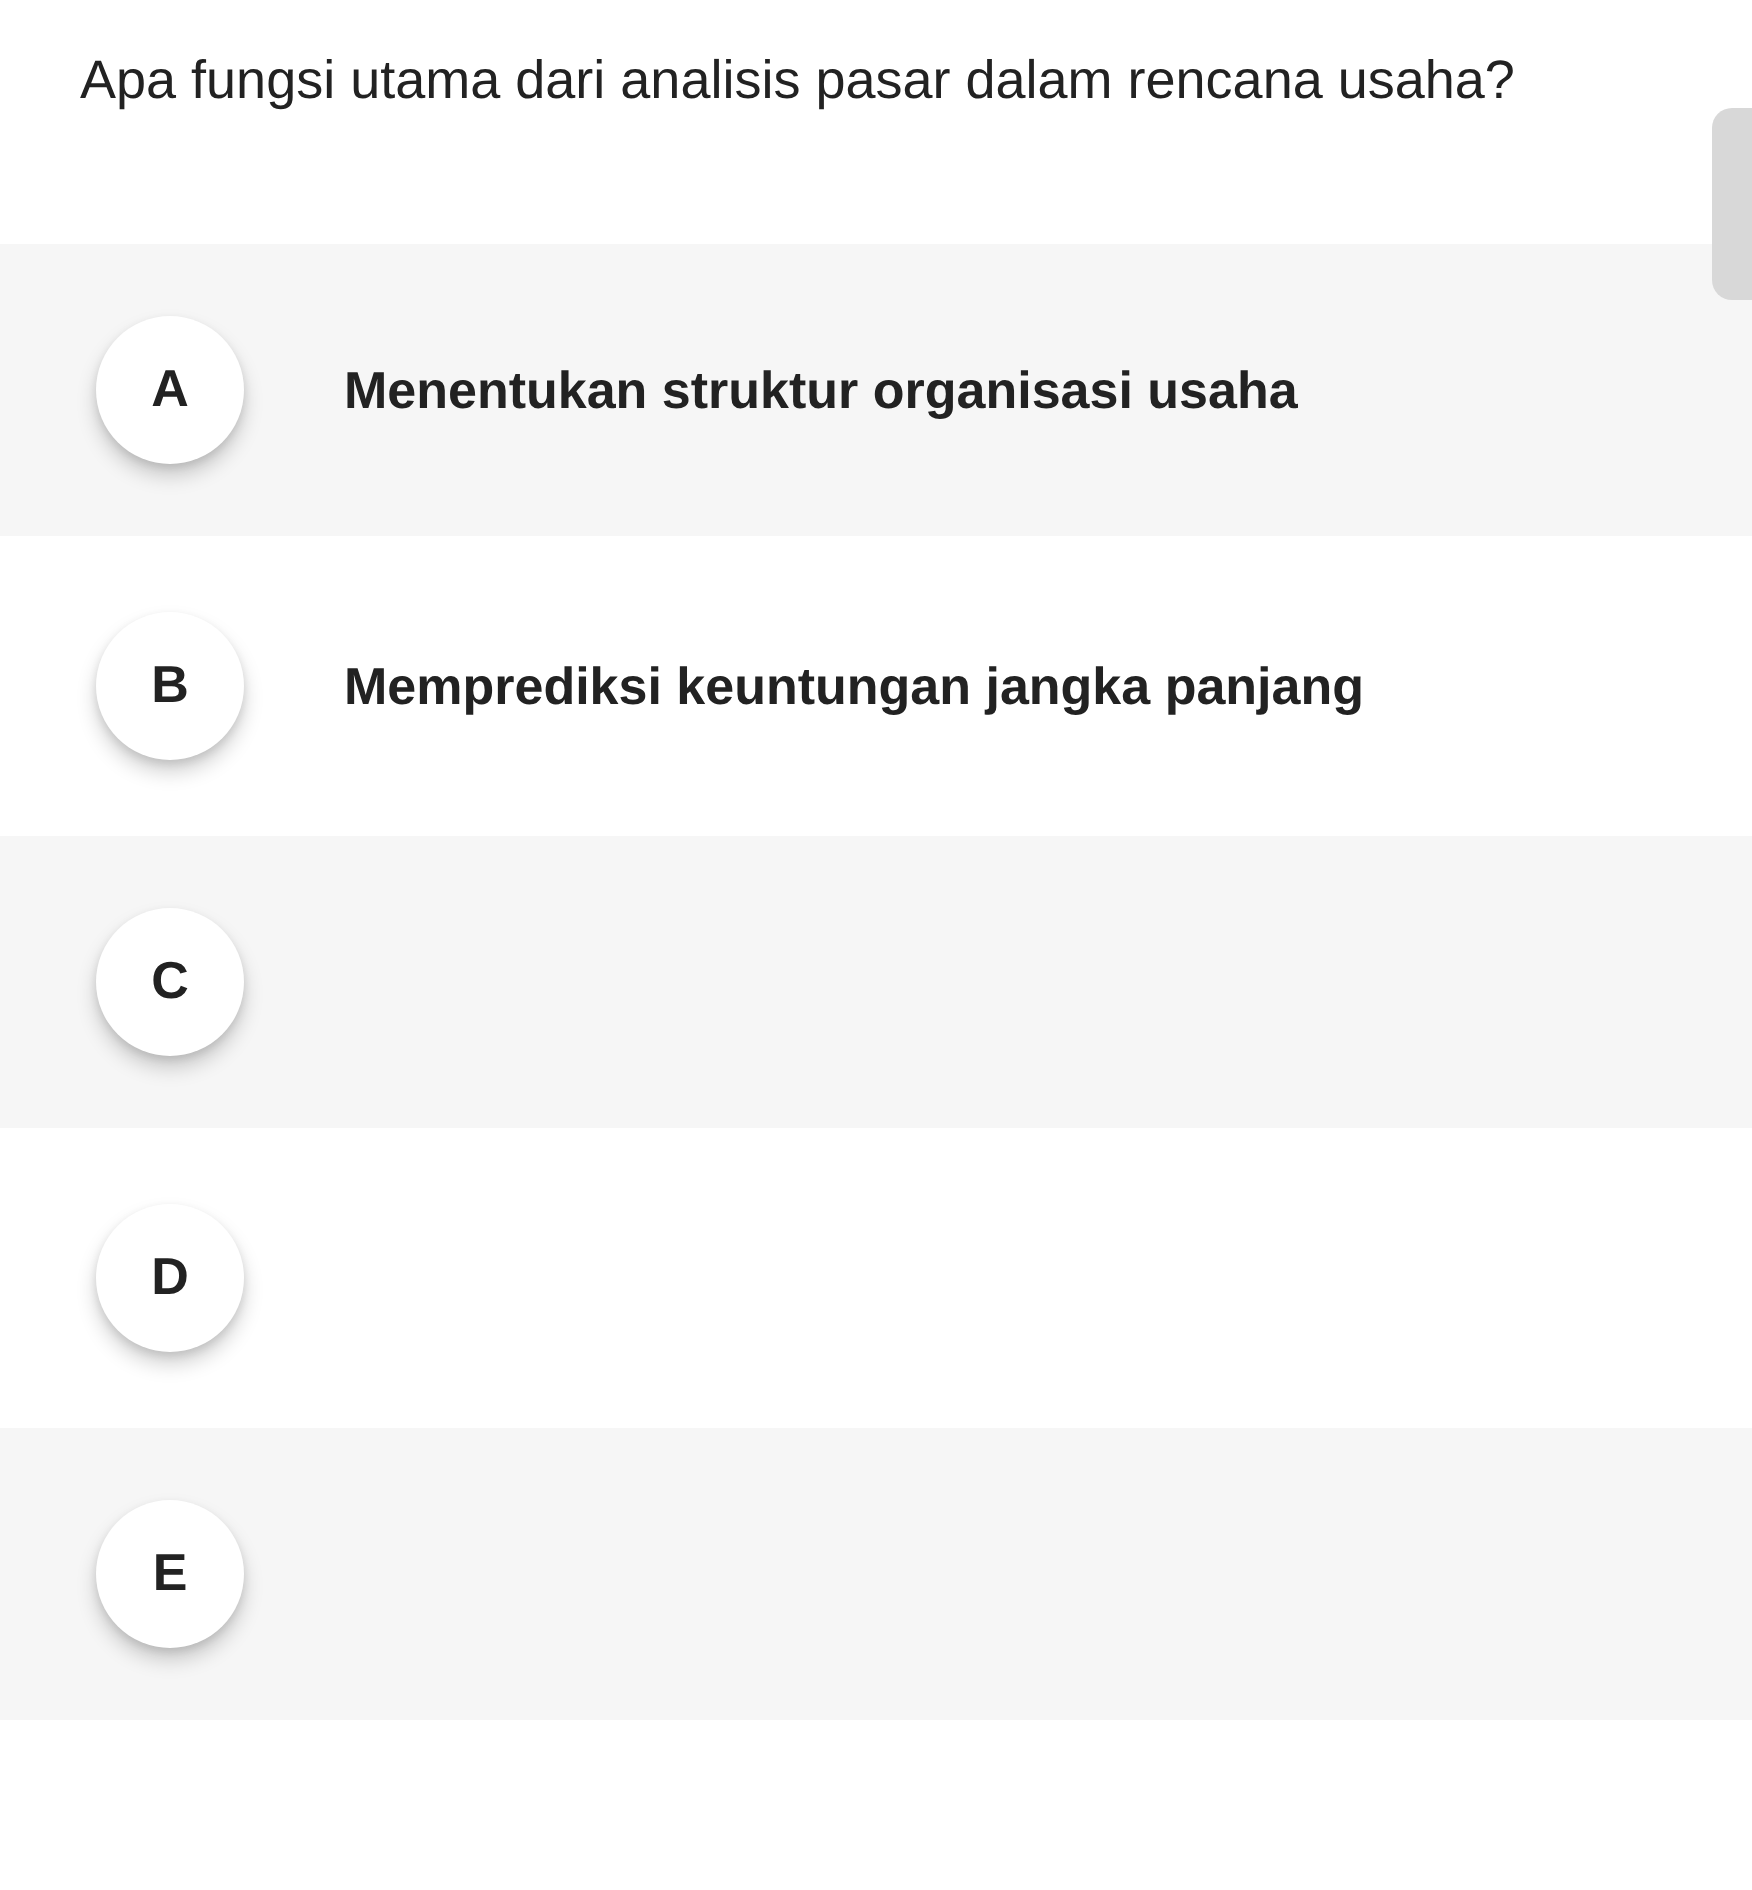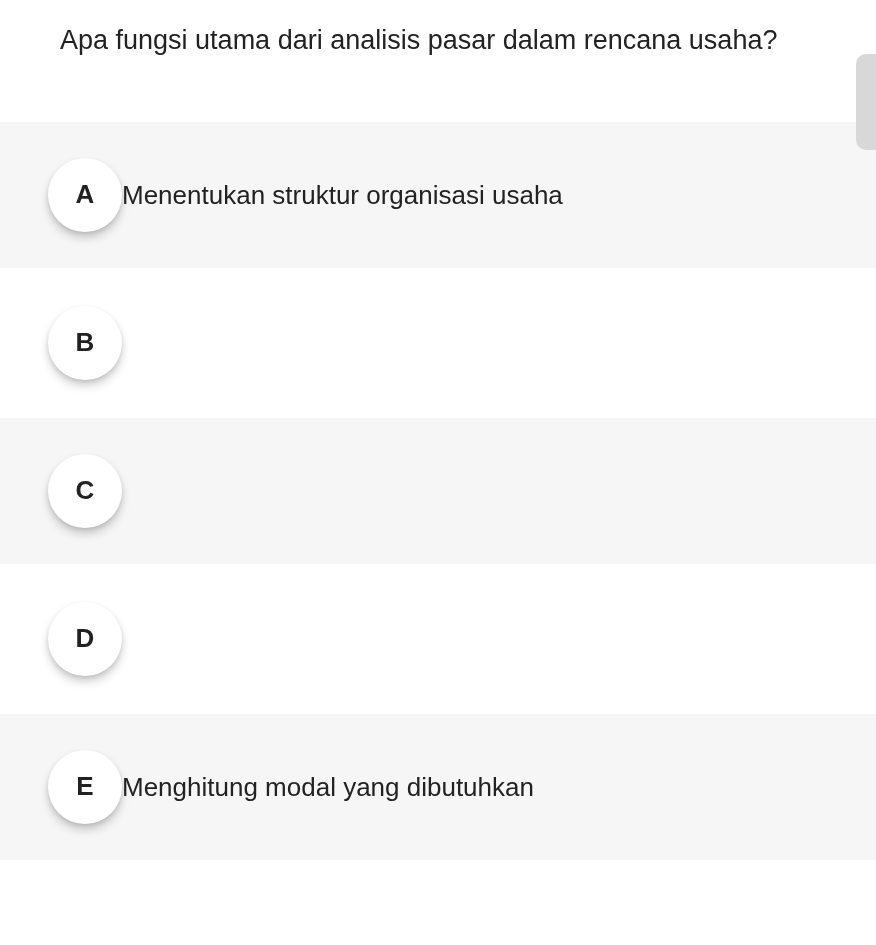--- a/index.html
+++ b/index.html
@@ -9,21 +9,21 @@
     }
     body {
       font-family: -apple-system, BlinkMacSystemFont, "Segoe UI", Helvetica, Arial, sans-serif;
       background: #ffffff;
       width: 876px;
       height: 945px;
       overflow: hidden;
       position: relative;
     }
     .question-area {
-      padding: 20px 60px 60px 60px;
+      padding: 20px 60px 60px 40px;
     }
     .question-text {
       font-size: 27px;
       color: #222222;
       line-height: 1.55;
       font-weight: 400;
     }
     .side-tab {
       position: absolute;
       right: 0;
@@ -61,50 +61,51 @@
       justify-content: center;
       font-size: 26px;
       font-weight: 700;
       color: #222222;
       flex-shrink: 0;
       box-shadow: 0 6px 10px rgba(0,0,0,0.18), 0 2px 4px rgba(0,0,0,0.10);
     }
     .option-text {
       font-size: 26px;
       color: #222222;
+      margin-left: 50px;
       line-height: 1.4;
-      font-weight: 400;
+      font-weight: 700;
     }
   </style>
 </head>
 <body>
 
 <div class="question-area">
   <div class="question-text">Apa fungsi utama dari analisis pasar dalam rencana usaha?</div>
 </div>
 
 <div class="side-tab"></div>
 
 <div class="options-container">
 
   <div class="option-row shaded">
     <div class="option-letter">A</div>
     <div class="option-text">Menentukan struktur organisasi usaha</div>
   </div>
 
   <div class="option-row plain">
     <div class="option-letter">B</div>
+    <div class="option-text">Memprediksi keuntungan jangka panjang</div>
   </div>
 
   <div class="option-row shaded">
     <div class="option-letter">C</div>
   </div>
 
   <div class="option-row plain">
     <div class="option-letter">D</div>
   </div>
 
   <div class="option-row shaded">
     <div class="option-letter">E</div>
-    <div class="option-text">Menghitung modal yang dibutuhkan</div>
   </div>
 
 </div>
 
 </body></html>

